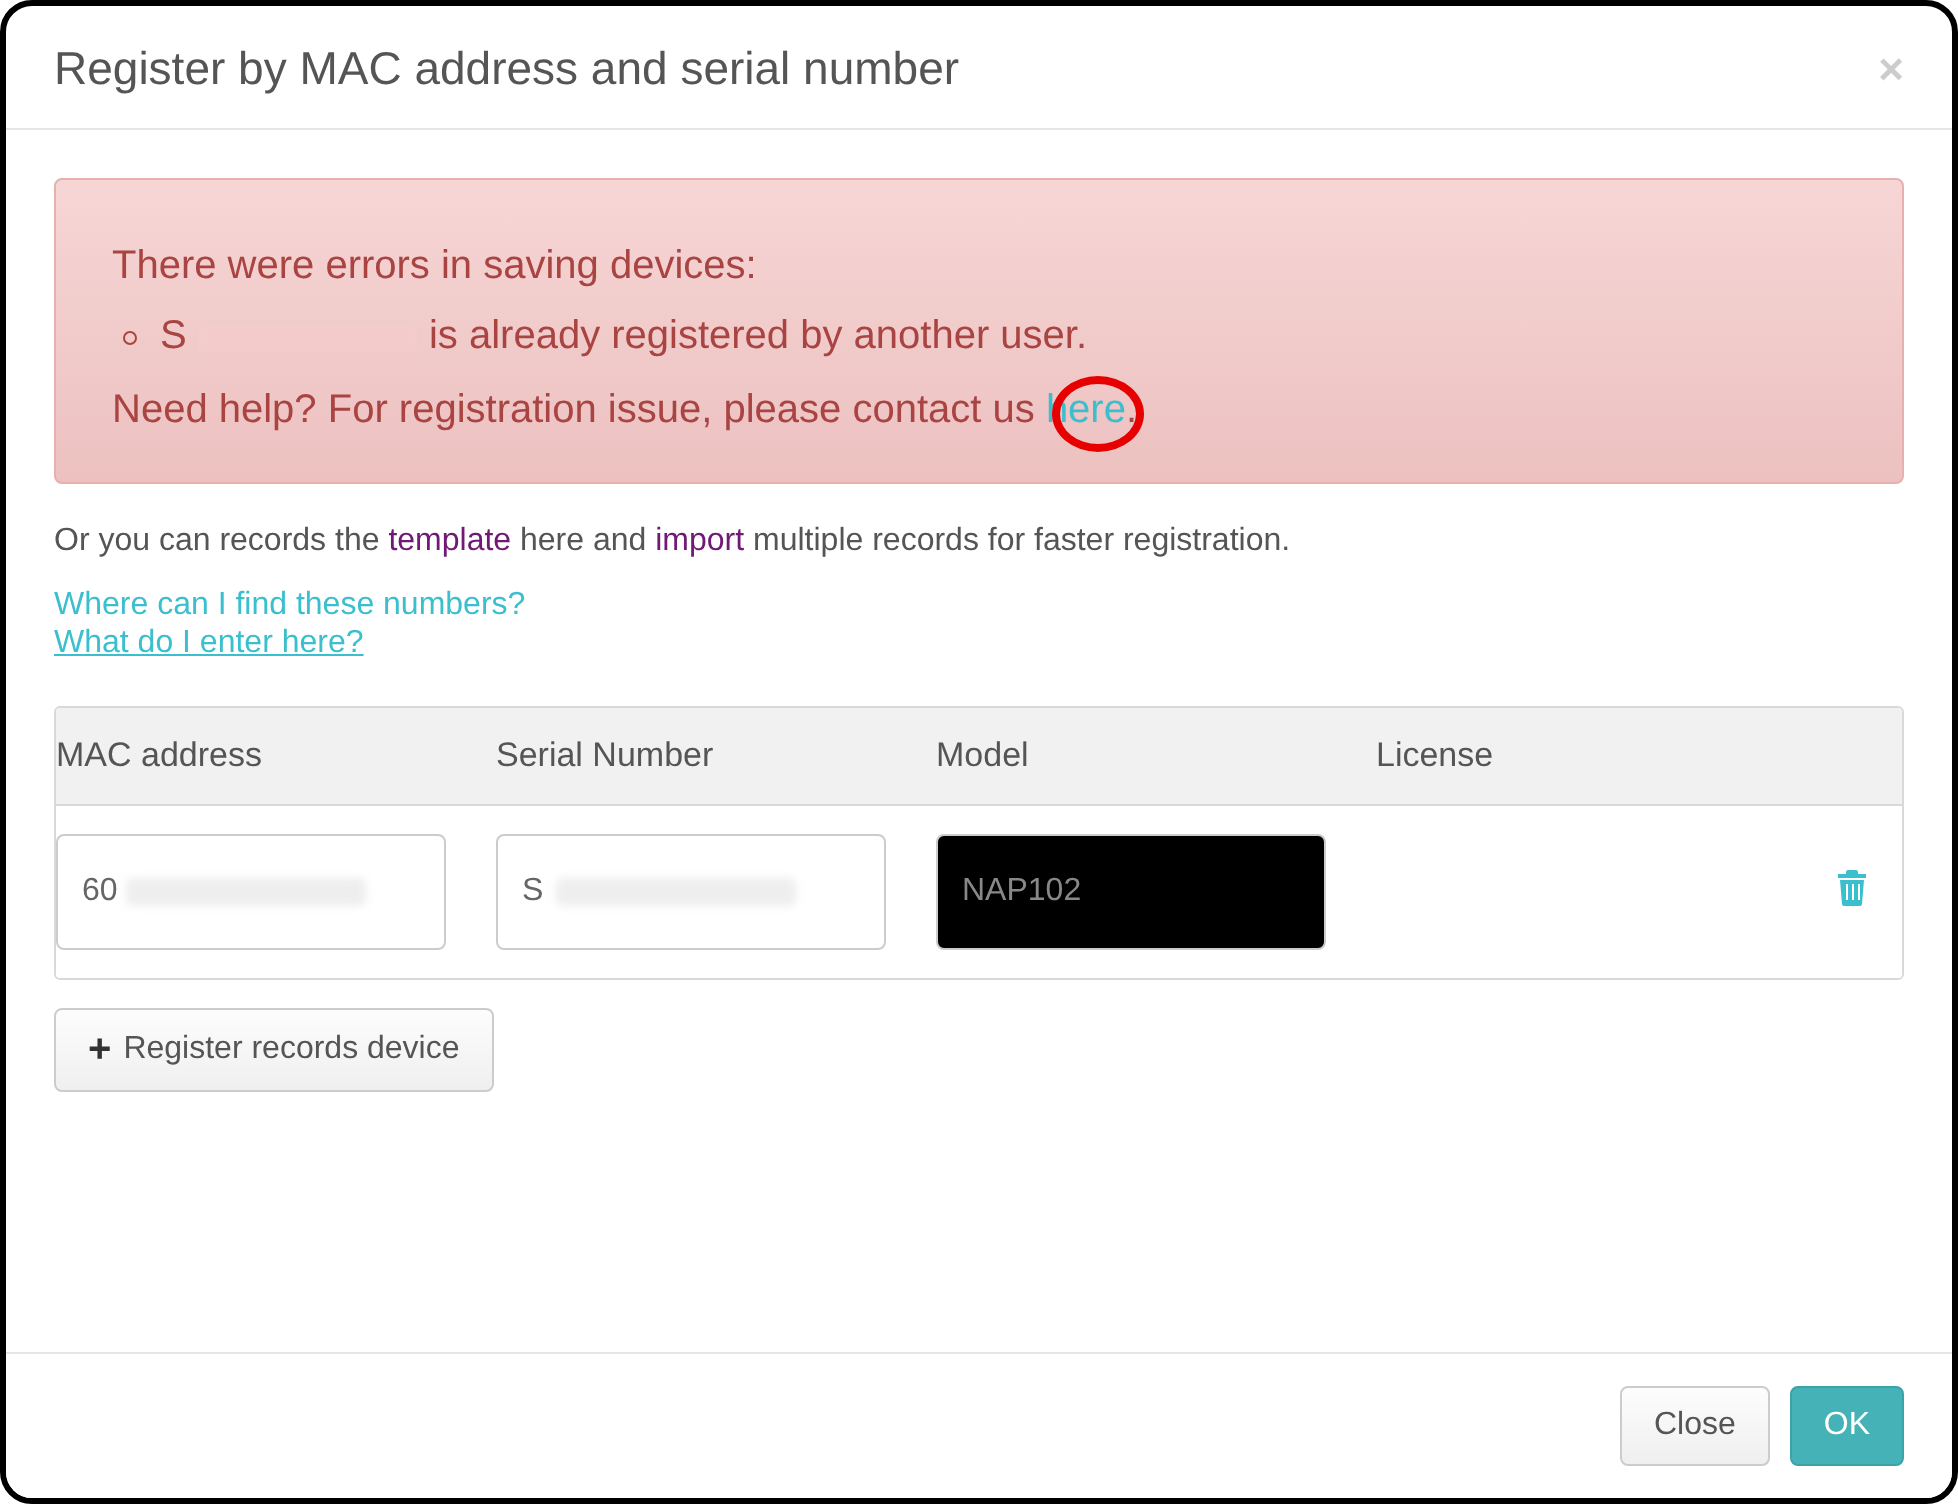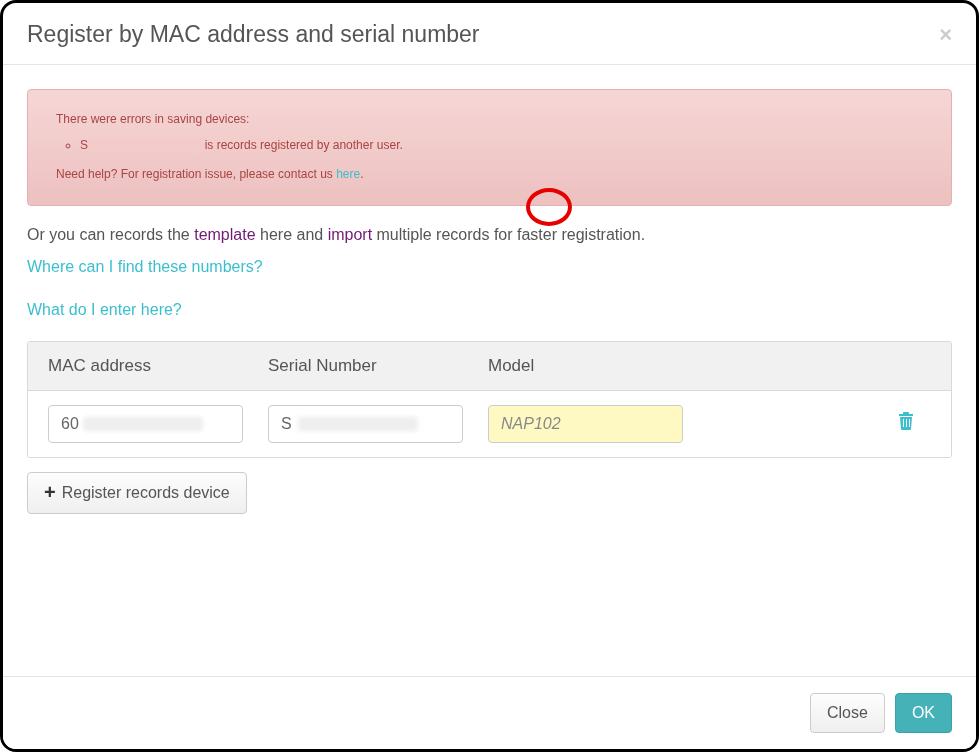--- a/index.html
+++ b/index.html
@@ -40,23 +40,23 @@
   }
 
   .dialog-body {
     padding: 24px 24px 20px 24px;
   }
 
   .alert-error {
     border: 1px solid #e6b0af;
     background: linear-gradient(#f6d6d5, #ecc1c0);
     border-radius: 4px;
-    padding: 22px 28px 24px 28px;
+    padding: 32px 28px 24px 28px;
     color: #a94442;
-    font-size: 12px;
+    font-size: 20px;
     margin-bottom: 20px;
     position: relative;
   }
   .alert-error .alert-title { color: #a94442; }
   .alert-error ul {
     margin: 12px 0 14px 24px;
     padding: 0;
     list-style: circle;
   }
   .alert-error li { color: #a94442; }
@@ -77,59 +77,59 @@
     border: 4px solid #e60000;
     border-radius: 50%;
     width: 46px;
     height: 38px;
     pointer-events: none;
   }
 
   .intro-line { margin: 8px 0; color: #555; }
   .intro-line a { color: #701a75; text-decoration: none; }
   .help-link { display: block; color: #3bbfce; text-decoration: none; margin-top: 14px; font-size: 16px; }
-  .help-link + .help-link { margin-top: 25px; }
+  .help-link + .help-link { margin-top: 1px; text-decoration: underline; }
 
   .table-wrap {
     margin-top: 22px;
     border: 1px solid #d9d9d9;
     border-radius: 3px;
     overflow: hidden;
   }
   .tbl-head, .tbl-row {
     display: flex;
     align-items: center;
-    padding: 14px 20px;
+    padding: 14px 0;
   }
   .tbl-head {
     background: #f1f1f1;
     color: #555;
     border-bottom: 1px solid #d9d9d9;
     font-size: 17px;
   }
   .col-mac { width: 220px; }
   .col-serial { width: 220px; }
   .col-model { width: 220px; }
   .col-license { flex: 1; }
   .col-action { width: 50px; text-align: center; }
 
   .tbl-row { background: #fff; }
   .fld {
-    height: 38px;
+    height: 58px;
     border: 1px solid #ccc;
     border-radius: 4px;
     padding: 0 12px;
     font-size: 16px;
     font-family: inherit;
     color: #666;
     background: #fff;
     width: 195px;
     position: relative;
   }
-  .fld.readonly { background: #fef9c3; color: #888; display: inline-flex; align-items: center; cursor: default; font-style: italic; }
+  .fld.readonly { background: #000000; color: #888; display: inline-flex; align-items: center; cursor: default; }
   .fld .blur {
     display: inline-block;
     background: #eee;
     filter: blur(2px);
     border-radius: 3px;
     height: 14px;
     vertical-align: middle;
   }
 
   .trash-icon { color: #3bbfce; cursor: pointer; font-size: 18px; }
@@ -191,41 +191,42 @@
   </div>
 
   <div class="dialog-body">
 
     <div class="alert-error">
       <div class="alert-title">There were errors in saving devices:</div>
       <ul>
         <li>
           <span>S</span>
           <span class="redacted"></span>
-          <span> is records registered by another user.</span>
+          <span> is already registered by another user.</span>
         </li>
       </ul>
       <div class="help-line">
         <span>Need help? For registration issue, please contact us </span><a href="#">here</a><span>.</span>
       </div>
       <div class="red-circle" style="left:498px; top:98px;"></div>
     </div>
 
     <div class="intro-line">
       <span>Or you can records the </span><a href="#">template</a><span> here and </span><a href="#">import</a><span> multiple records for faster registration.</span>
     </div>
 
     <a href="#" class="help-link">Where can I find these numbers?</a>
     <a href="#" class="help-link">What do I enter here?</a>
 
     <div class="table-wrap">
       <div class="tbl-head">
         <div class="col-mac">MAC address</div>
         <div class="col-serial">Serial Number</div>
         <div class="col-model">Model</div>
+        <div class="col-license">License</div>
         <div class="col-action"></div>
       </div>
       <div class="tbl-row">
         <div class="col-mac">
           <span class="fld" style="display:inline-flex;align-items:center;">
             <span>60</span>
             <span class="blur" style="width:120px;margin-left:4px;"></span>
           </span>
         </div>
         <div class="col-serial">

